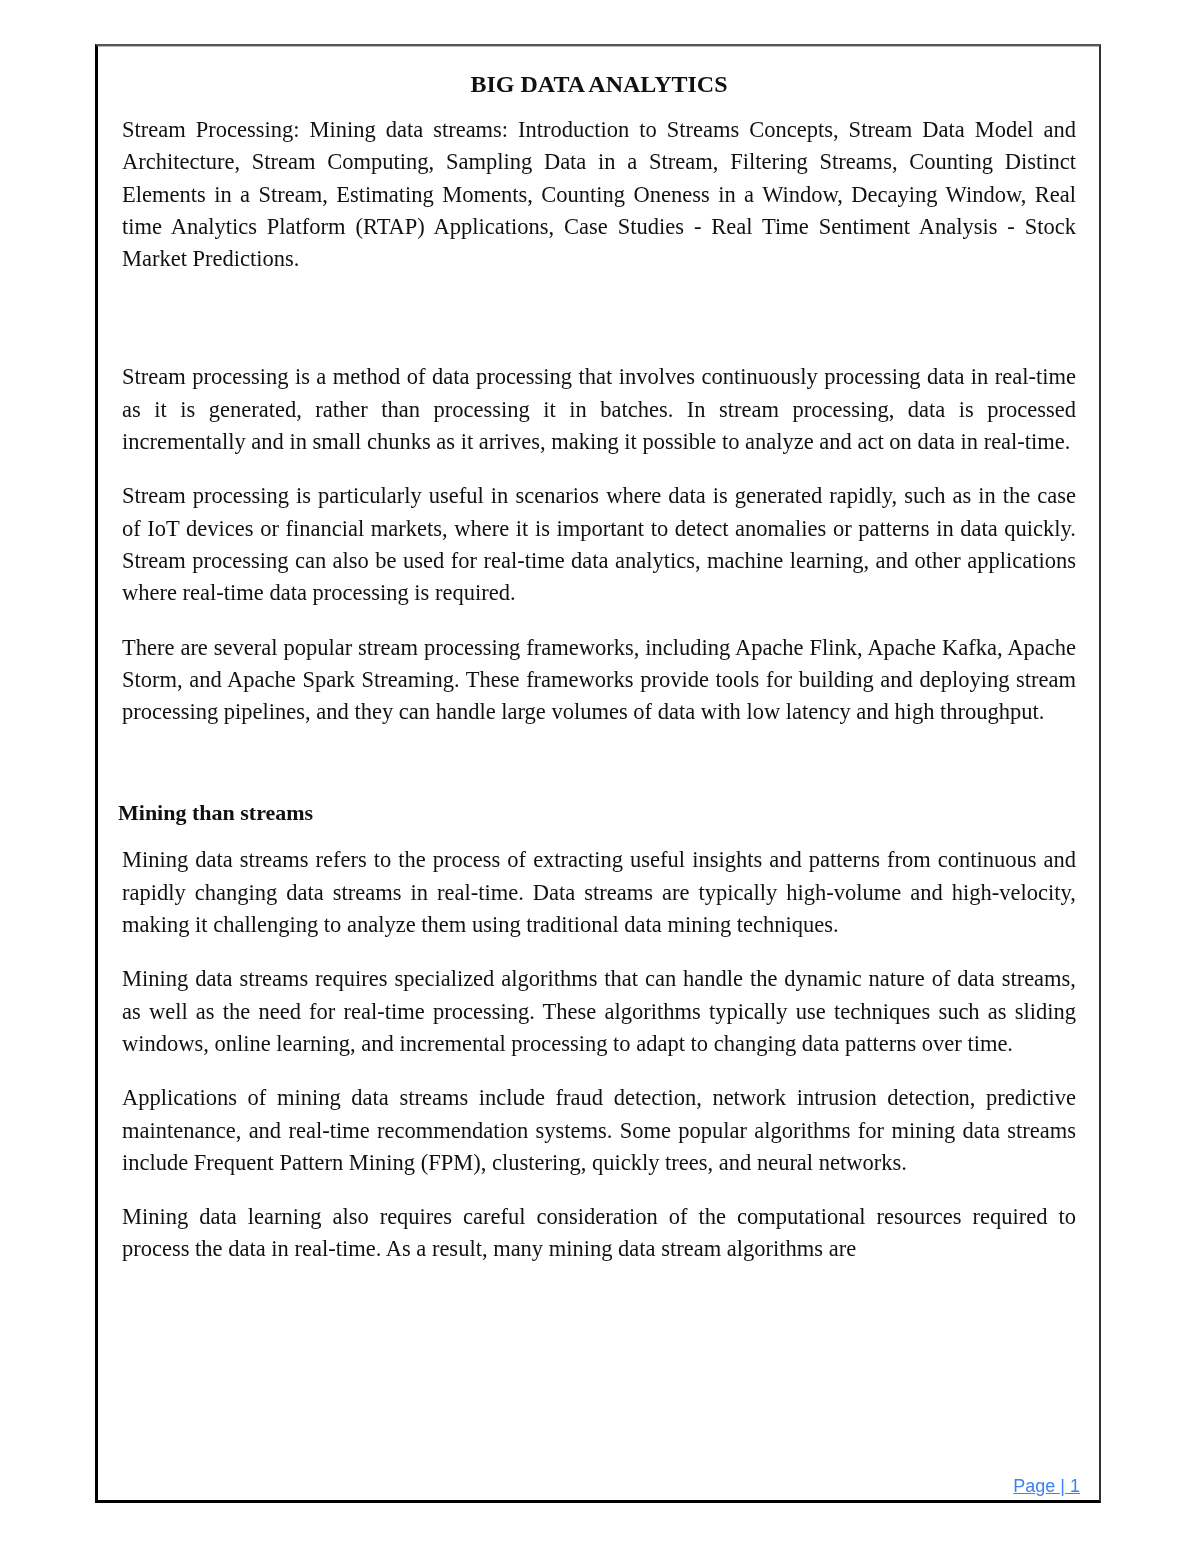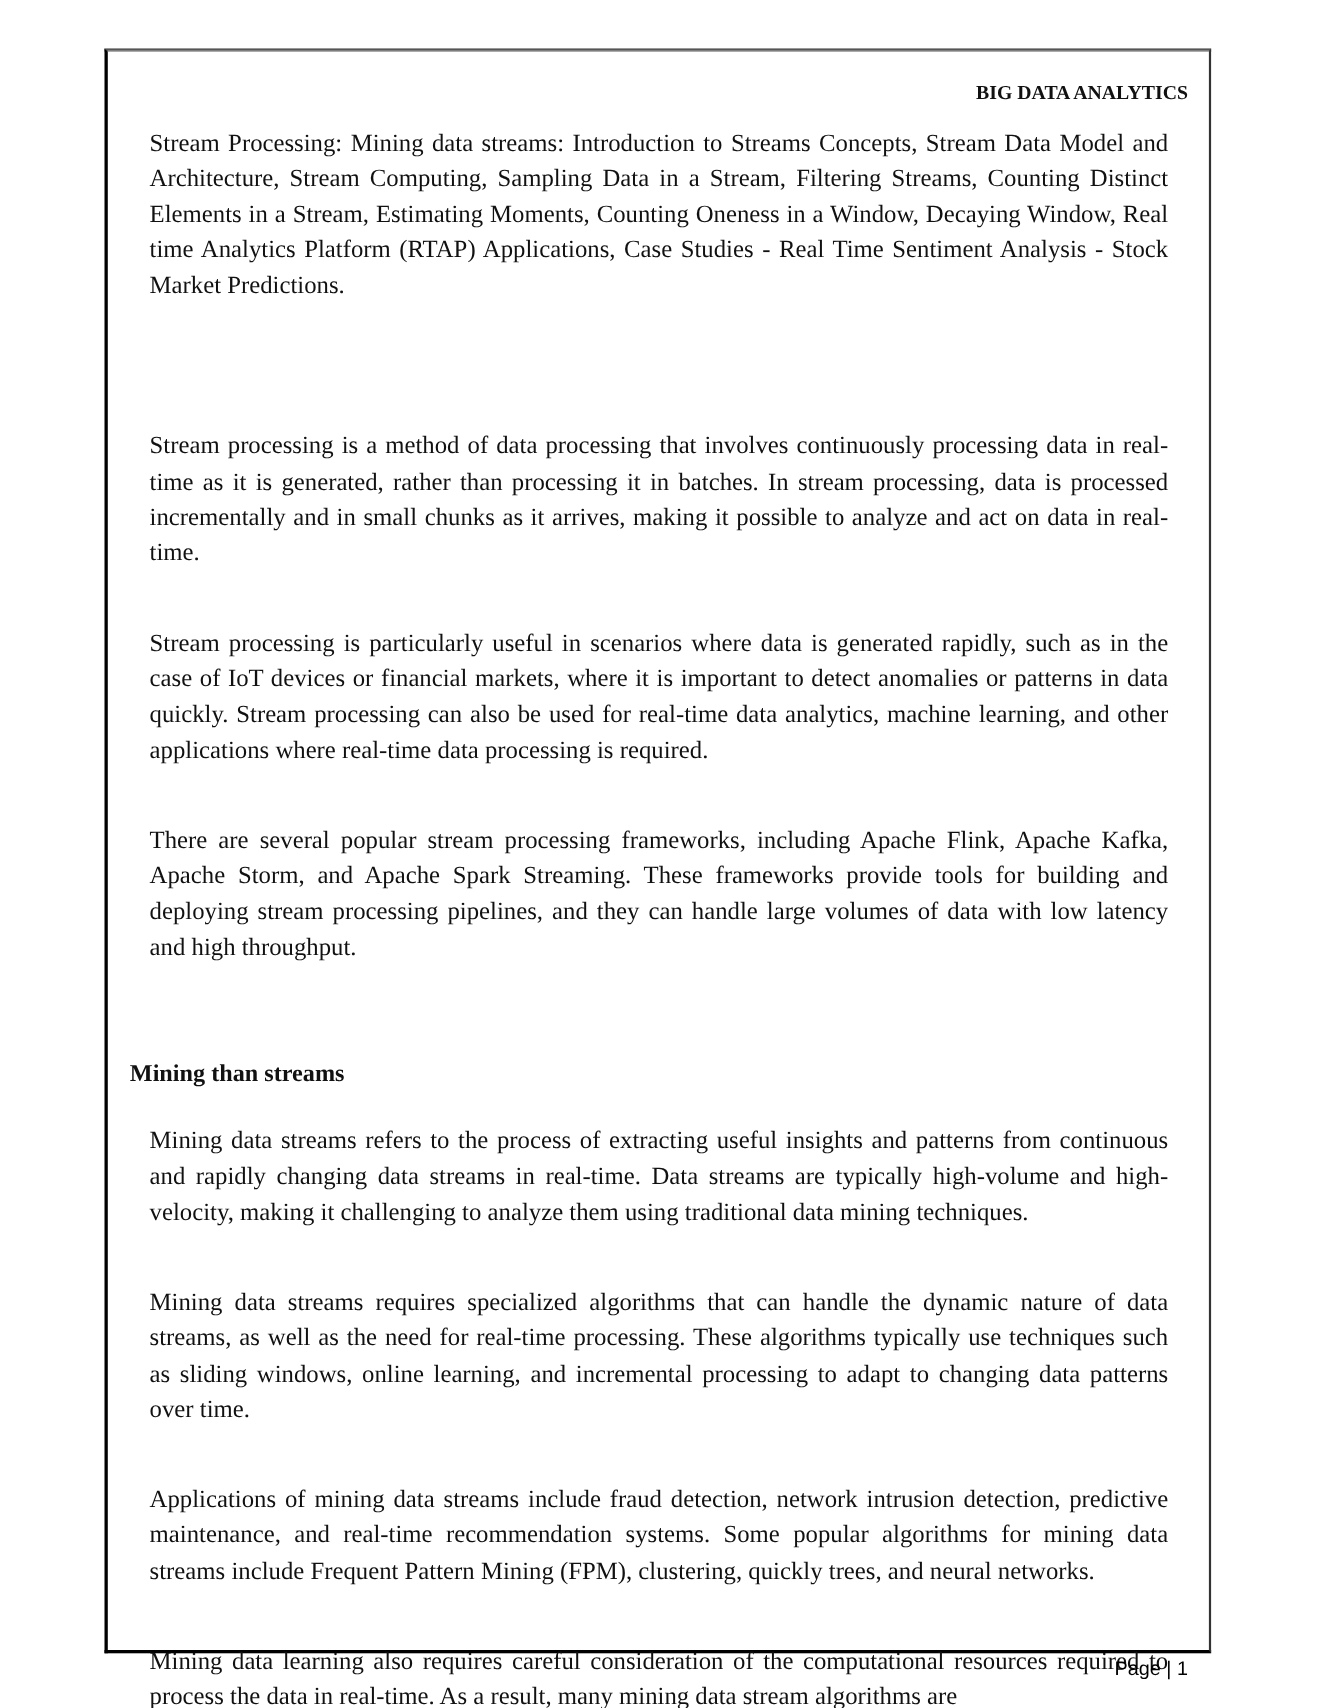--- a/index.html
+++ b/index.html
@@ -35,58 +35,59 @@
     .content {
       position: absolute;
       left: 118px;
       top: 66px;
       width: 962px;
       font-family: "Liberation Serif", "DejaVu Serif", serif;
       font-size: 22.5px;
       color: #111;
     }
     .doc-title {
-      text-align: right;
+      text-align: center;
       font-weight: bold;
-      font-size: 18px;
+      font-size: 24px;
       margin: 0;
       height: 36px;
       line-height: 36px;
     }
     .unit-label {
       font-weight: bold;
       font-size: 22px;
       margin: 10px 0 0 0;
       height: 34px;
       line-height: 34px;
     }
     p {
-      margin: 18px;
+      margin: 4px;
       text-align: justify;
       line-height: 32.3px;
     }
     .syllabus {
       margin-top: 12px;
     }
     .section-heading {
       font-weight: bold;
       font-size: 22px;
       line-height: 30px;
       margin: 0;
     }
     .gap-big { height: 66px; }
     .gap-head { height: 12px; }
     .gap-para { height: 14px; }
     .page-number {
       position: absolute;
       right: 120px;
-      top: 1507px;
+      top: 1476px;
       font-family: "Liberation Sans", "DejaVu Sans", sans-serif;
       font-size: 18px;
-      color: #000000;
+      color: #3b82f6;
+      text-decoration: underline;
     }
   </style>
 </head>
 <body>
 
 <div class="page-frame"></div>
 
 <div class="content">
   <h1 class="doc-title">BIG DATA ANALYTICS</h1>
   <p class="syllabus">Stream Processing: Mining data streams: Introduction to Streams Concepts, Stream Data Model and Architecture, Stream Computing, Sampling Data in a Stream, Filtering Streams, Counting Distinct Elements in a Stream, Estimating Moments, Counting Oneness in a Window, Decaying Window, Real time Analytics Platform (RTAP) Applications, Case Studies - Real Time Sentiment Analysis - Stock Market Predictions.</p>

